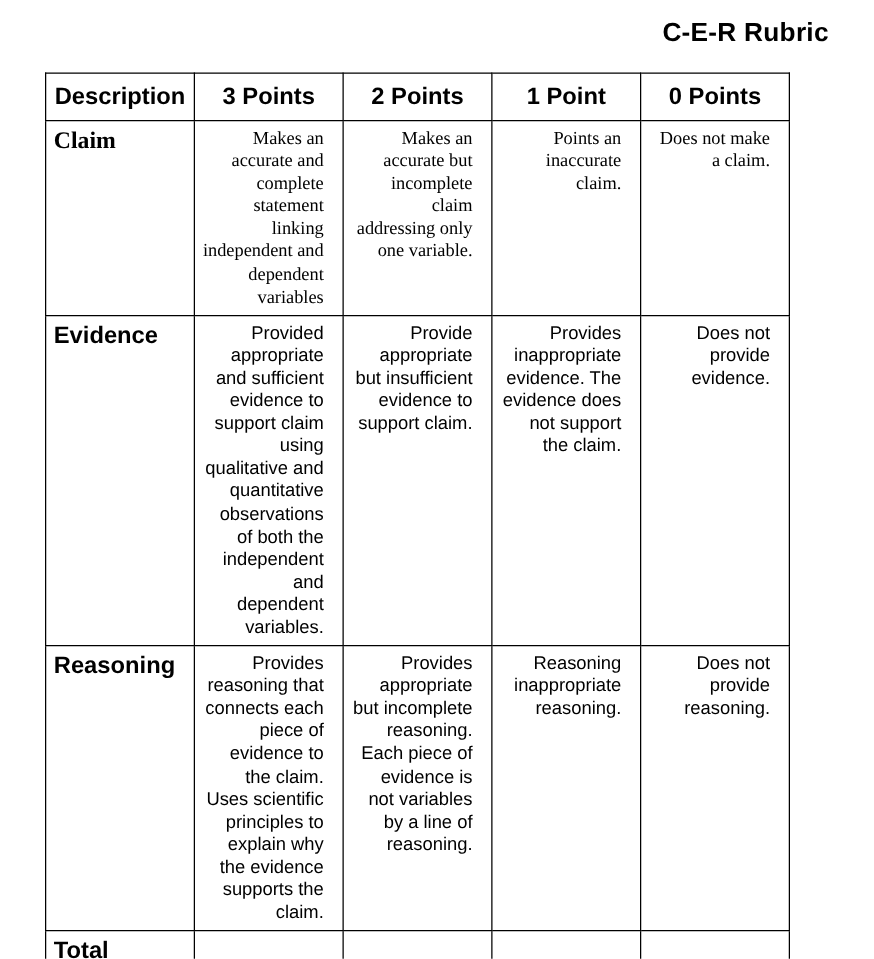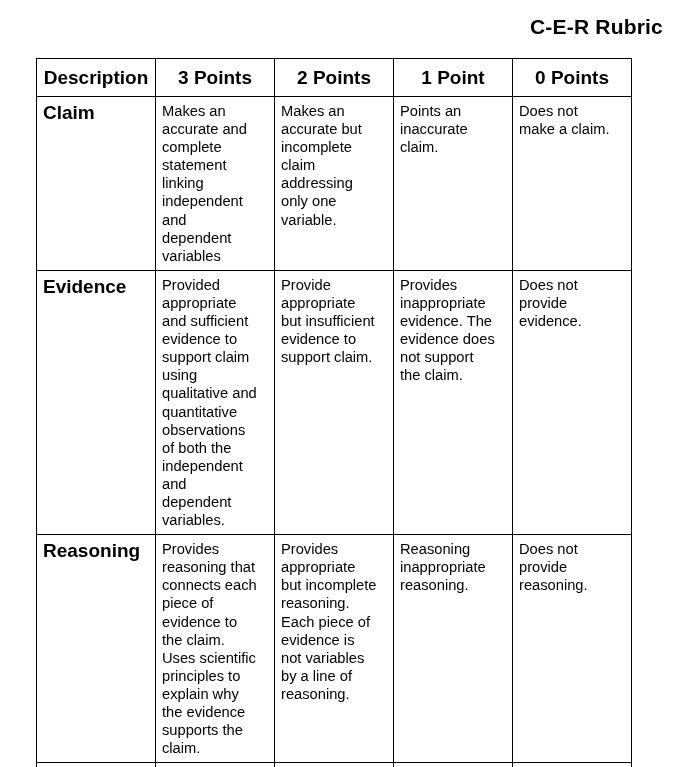--- a/index.html
+++ b/index.html
@@ -51,22 +51,23 @@
     vertical-align: top;
     padding: 5px 5px 5px 6px;
   }
   .rubric td.cell {
     font-size: 14.7px;
     line-height: 18.1px;
     vertical-align: top;
     padding: 5px 15px 5px 6px;
     white-space: pre-wrap;
     overflow-wrap: break-word;
+    text-align: right;
   }
-  .rubric tr.row-claim { height: 140px; }
+  .rubric tr.row-claim { height: 140px; font-family: Liberation Serif, serif; }
   .rubric tr.row-total { height: 35px; }
 </style>
 </head>
 <body>
 
 <div class="doc-title">C-E-R Rubric</div>
 
 <table class="rubric">
   <colgroup>
     <col style="width:20%">

